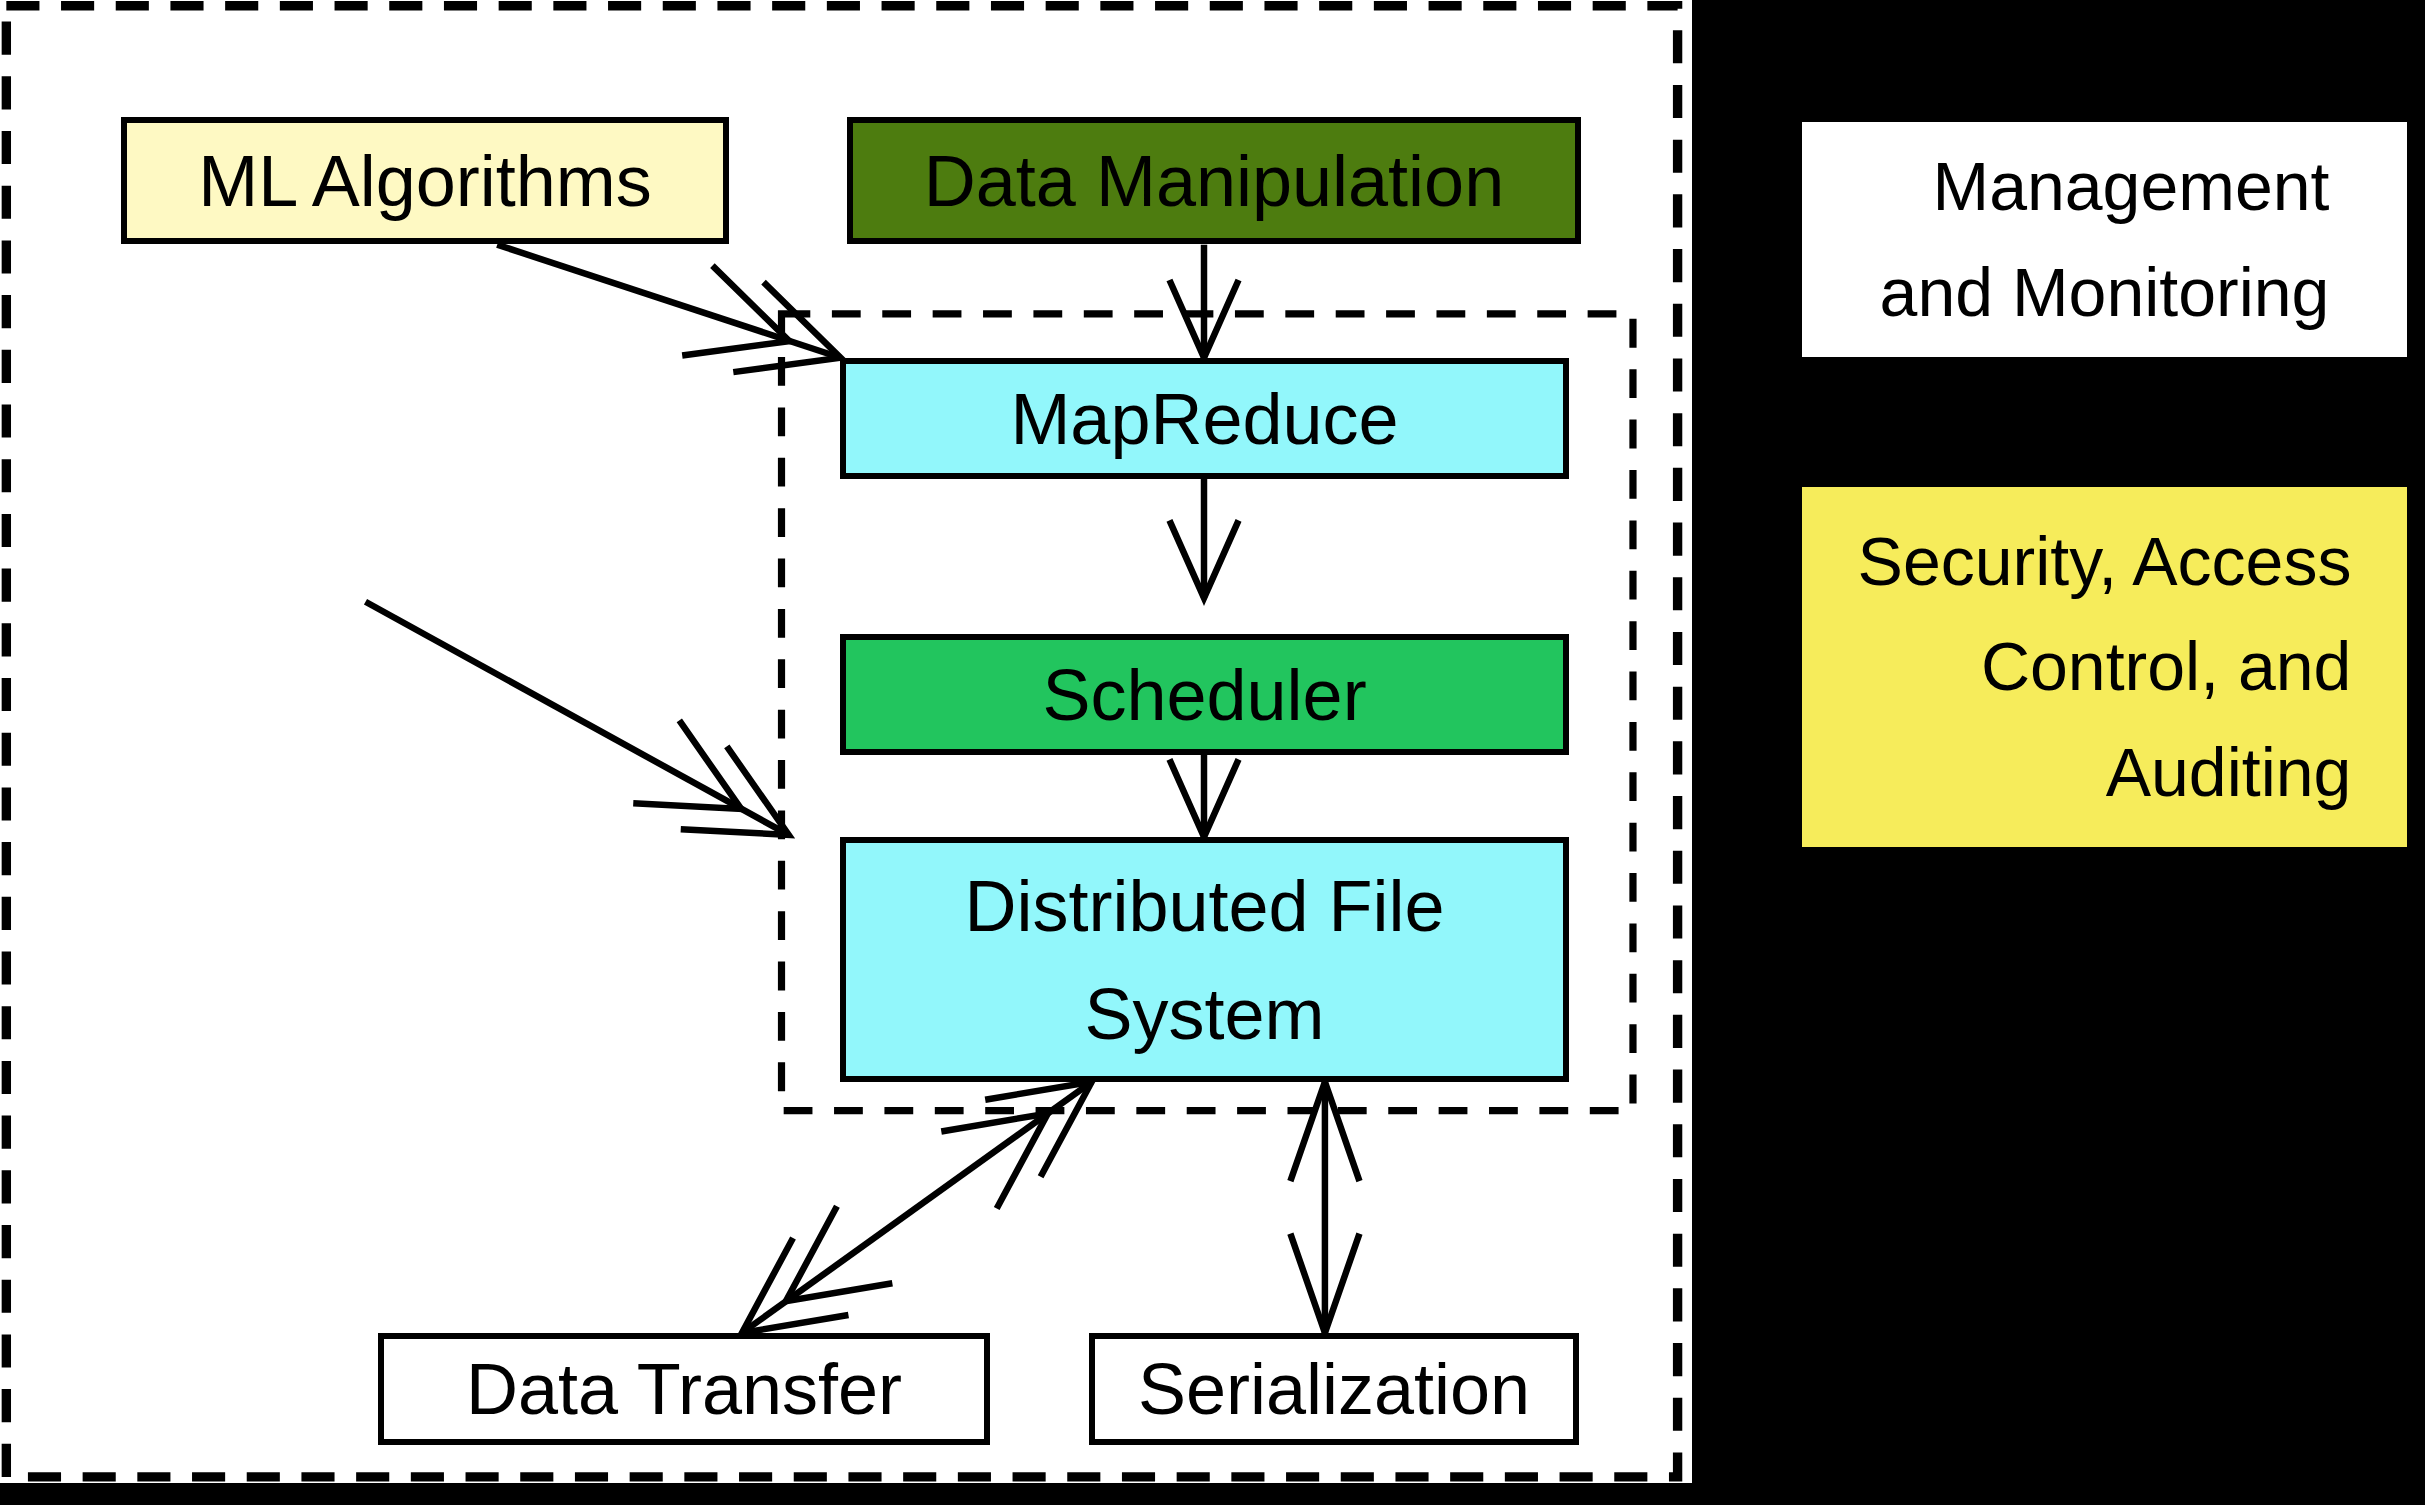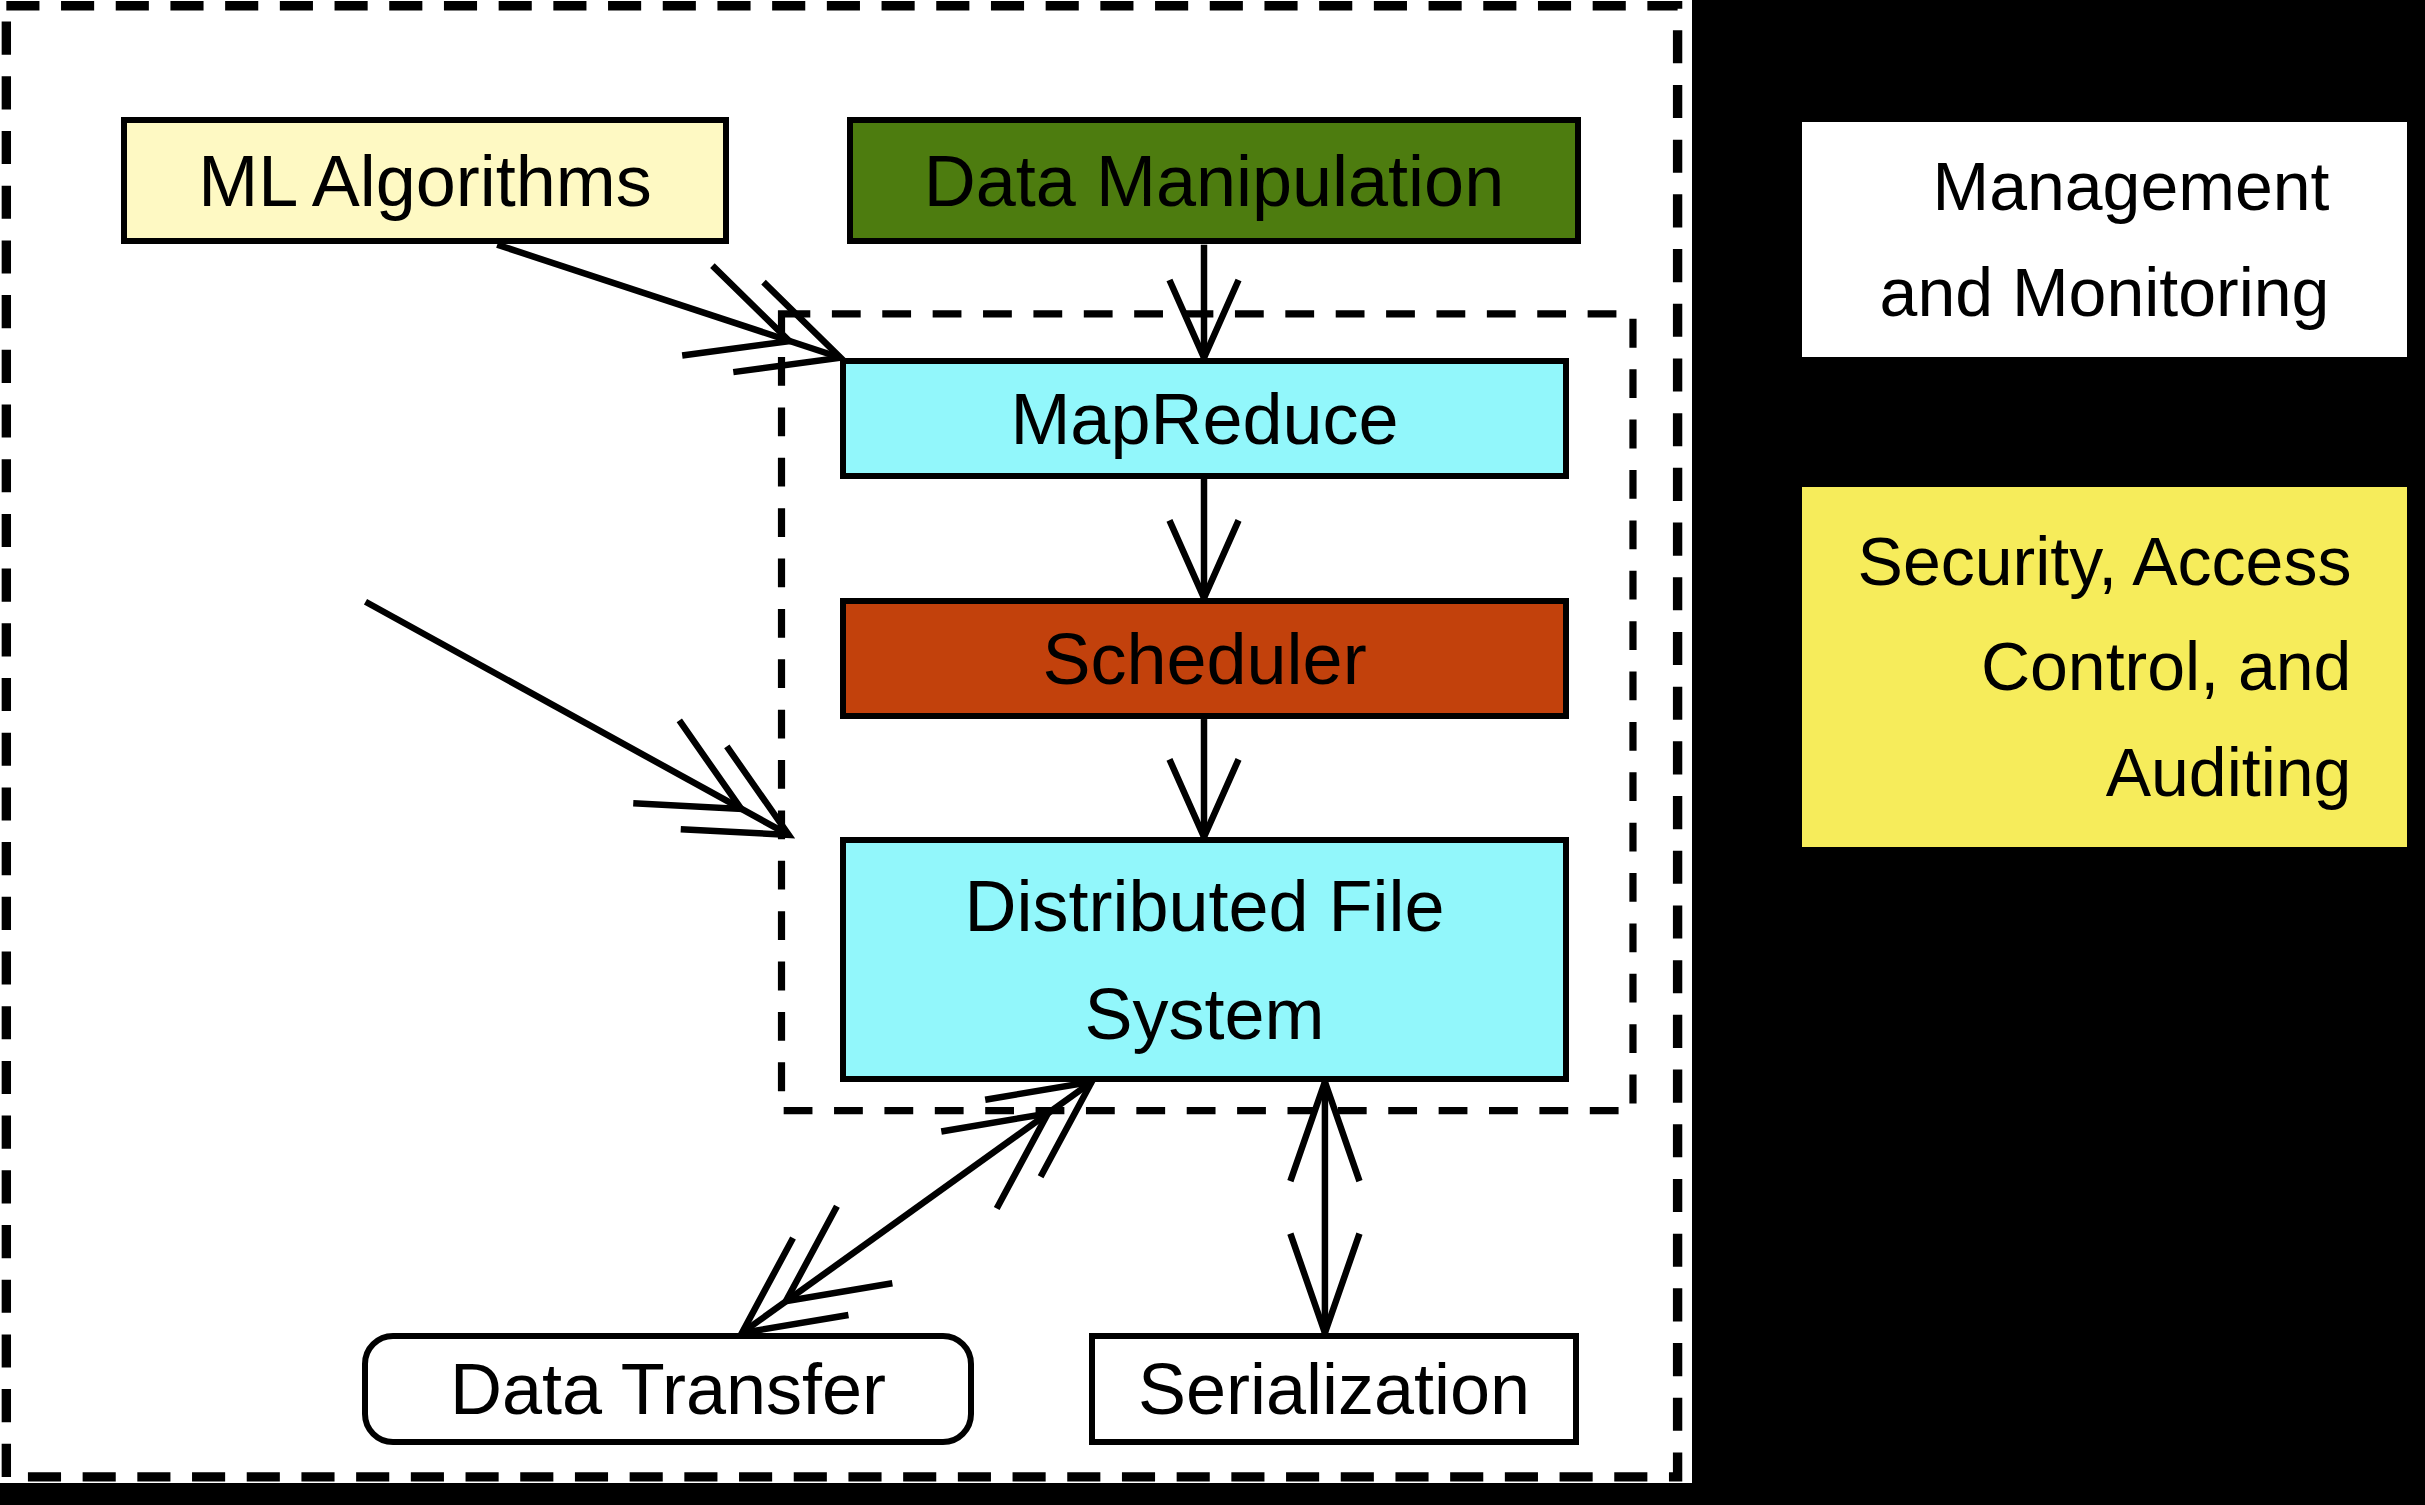--- a/index.html
+++ b/index.html
@@ -47,21 +47,21 @@
     line-height: 1.55;
     border: none;
   }
   
   #node-ml        { left: 121px;  top: 117px;  width: 608px;  height: 127px; }
   #node-dm        { left: 847px; top: 117px;  width: 734px; height: 127px; }
   #node-mr        { left: 840px; top: 358px;  width: 729px; height: 121px; }
   #node-sch       { left: 840px; top: 598px;  width: 729px; height: 121px; }
   #node-dfs       { left: 840px; top: 837px; width: 729px; height: 245px; }
   #node-str       { left: 120px;  top: 477px;  width: 492px;  height: 124px; }
-  #node-dt        { left: 362px;  top: 1333px; width: 612px;  height: 112px; border-radius: 31px; }
+  #node-dt        { left: 378px;  top: 1333px; width: 612px;  height: 112px; }
   #node-ser       { left: 1089px; top: 1333px; width: 490px;  height: 112px; text-align: right; }
   #side-mgmt      { left: 1802px; top: 122px;  width: 605px;  height: 235px; }
   #side-sec       { left: 1802px; top: 487px;  width: 605px;  height: 360px; }
 
   .edge        { stroke: #000; stroke-width: 9;  fill: none; }
   .arrowhead   { stroke: #000; stroke-width: 9;  fill: none; stroke-linecap: butt; }
   .dash-outer  { stroke: #000; stroke-width: 13; fill: none; stroke-dasharray: 46 30; }
   .dash-inner  { stroke: #000; stroke-width: 10; fill: none; stroke-dasharray: 40 30; }
 </style>
 </head>
@@ -118,21 +118,21 @@
       <polyline class="arrowhead" points="1792,1714 1840,1852 1888,1714"></polyline>
     </g>
   </svg>
 
   <div class="node" id="node-ml" style="background-color: #fef9c3;">ML Algorithms</div>
 
   <div class="node" id="node-dm" style="background-color: #4d7c0f;">Data Manipulation</div>
 
   <div class="node" id="node-mr" style="background-color: rgb(146, 247, 251);">MapReduce</div>
 
-  <div class="node" id="node-sch" style="background-color: #c2410c;">Scheduler</div>
+  <div class="node" id="node-sch" style="background-color: #22c55e; margin-top: 36px;">Scheduler</div>
 
   <div class="node" id="node-dfs" style="background-color: rgb(146, 247, 251);">Distributed File
 System</div>
 
 
   <div class="node" id="node-dt" style="background-color: rgb(255, 255, 255);">Data Transfer</div>
 
   <div class="node" id="node-ser" style="background-color: rgb(255, 255, 255);">Serialization</div>
 
   <div class="side-box" id="side-mgmt" style="background-color: rgb(255, 255, 255);">Management

